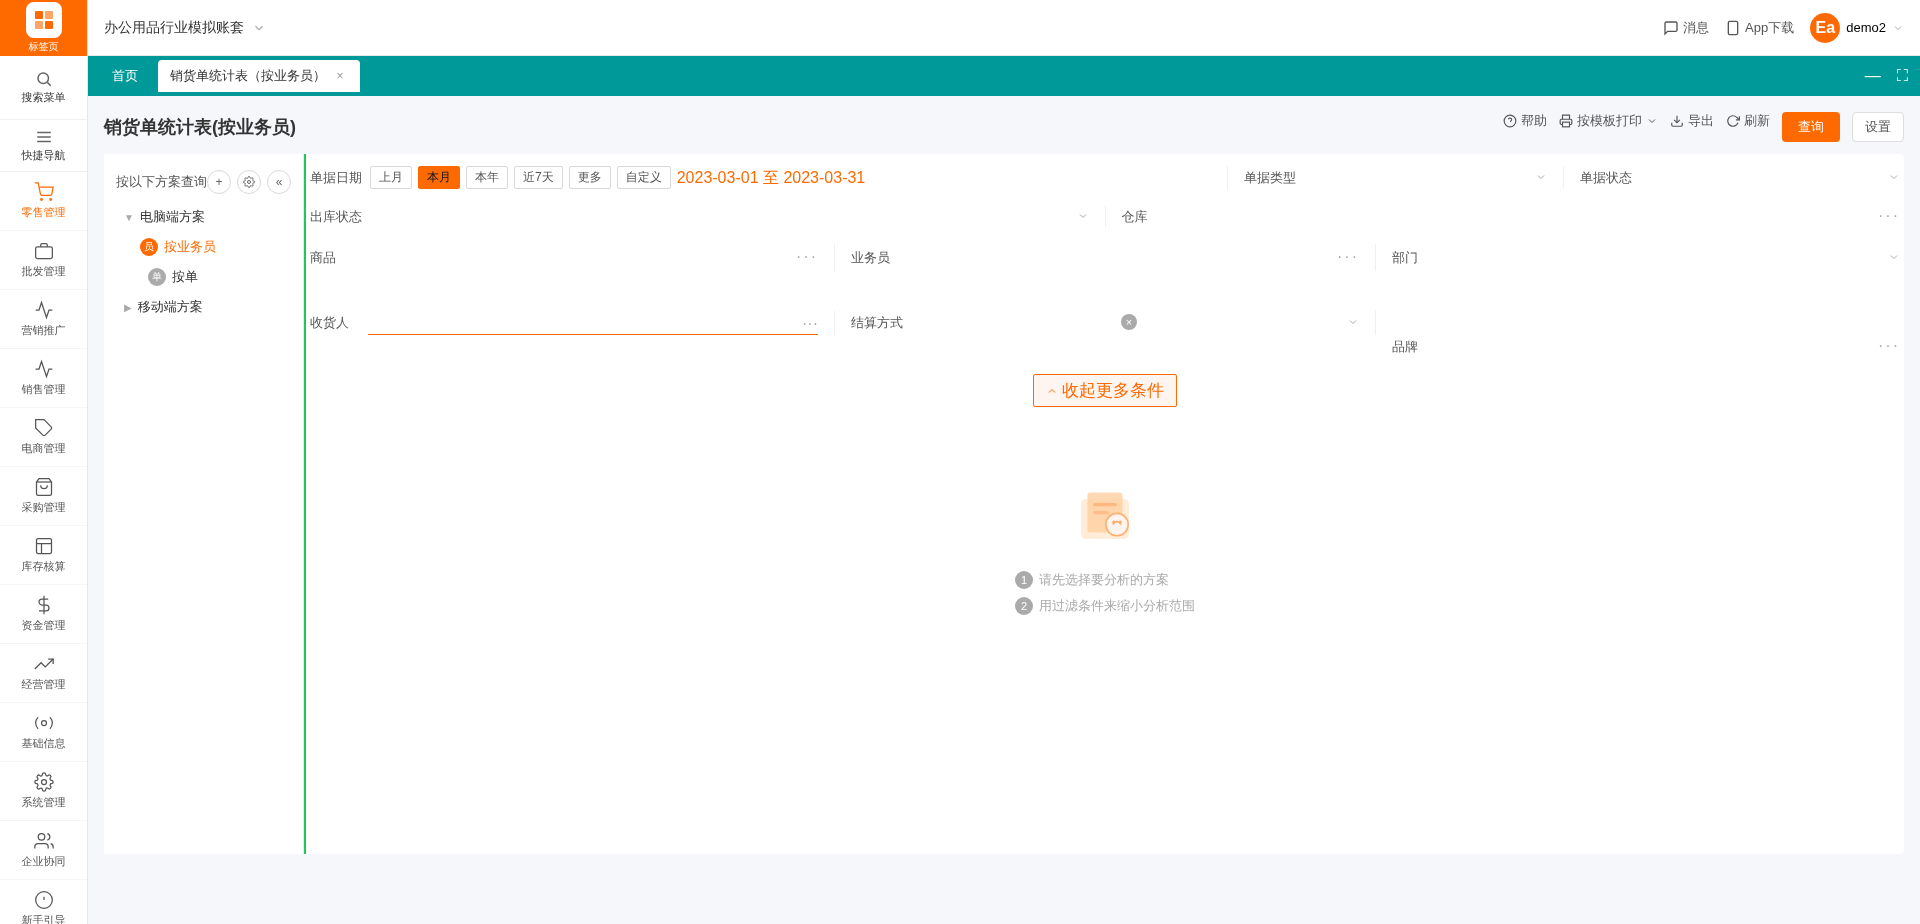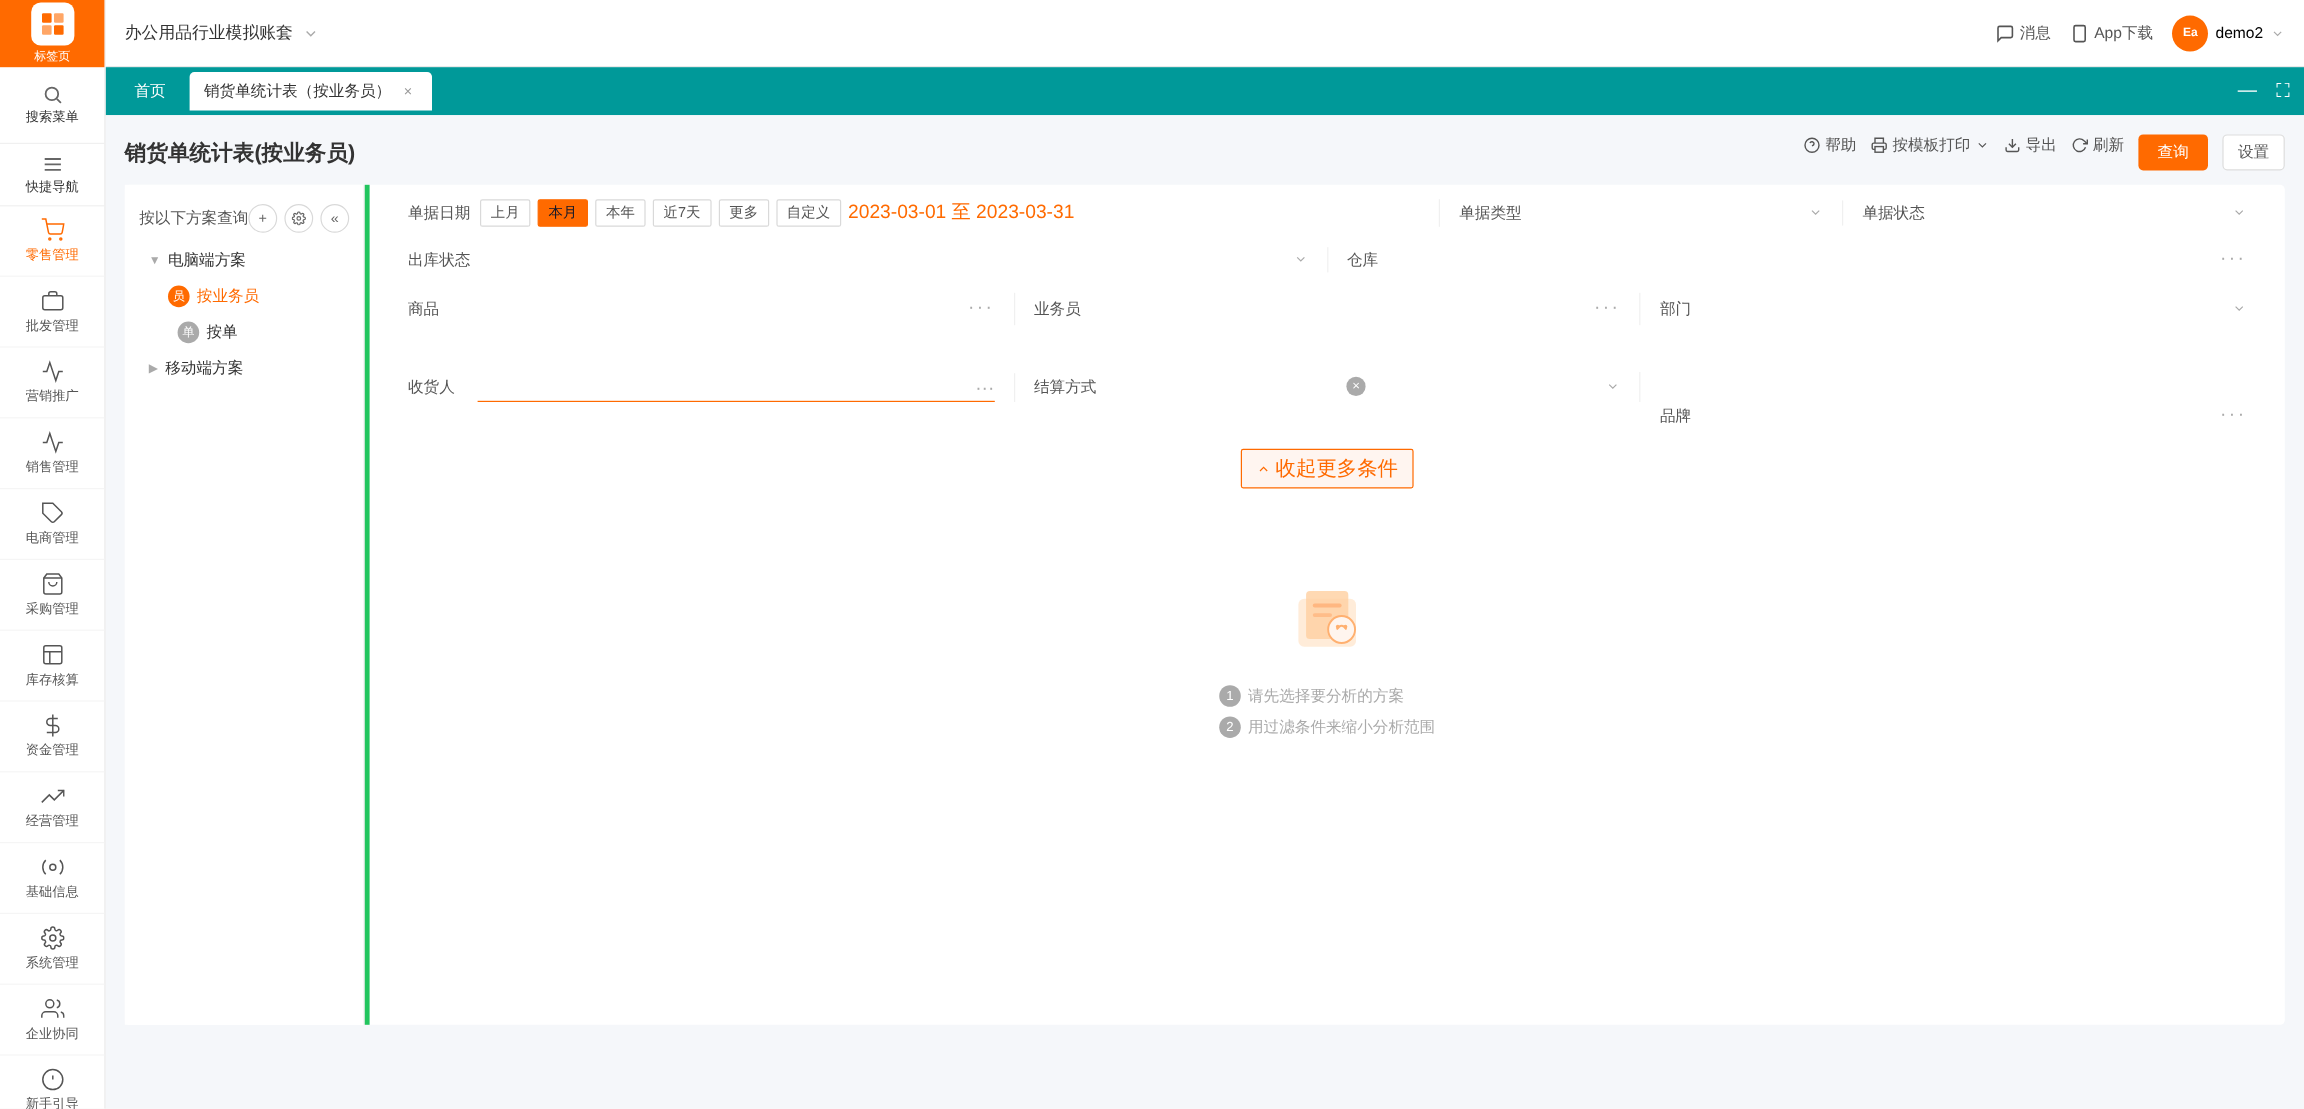--- a/index.html
+++ b/index.html
@@ -59,21 +59,21 @@
     .filter-row:last-child { margin-bottom: 0; }
     .filter-item { display: flex; align-items: center; flex: 1; gap: 8px; min-width: 0; border-right: 1px solid #f0f0f0; padding-right: 16px; margin-right: 16px; }
     .filter-item:last-child { border-right: none; padding-right: 0; margin-right: 0; }
     .filter-label { color: #555; font-size: 13px; white-space: nowrap; min-width: 50px; }
     .filter-control { flex: 1; min-width: 0; }
     .filter-input { width: 100%; border: none; border-bottom: 1px solid #d9d9d9; padding: 4px 0; font-size: 13px; color: #333; outline: none; background: transparent; }
     .filter-select { width: 100%; border: none; border-bottom: 1px solid transparent; padding: 4px 0; font-size: 13px; color: #333; display: flex; align-items: center; justify-content: space-between; cursor: pointer; }
     .filter-select .dots { color: #aaa; font-size: 16px; letter-spacing: 2px; }
 
     
-    .date-filter { display: flex; align-items: center; gap: 6px; flex: 1; }
+    .date-filter { display: flex; align-items: flex-end; gap: 6px; flex: 1; }
     .date-btn { padding: 2px 8px; border-radius: 2px; border: 1px solid #d9d9d9; background: #fff; cursor: pointer; font-size: 12px; color: #555; }
     .date-btn.active { background: #ff6a00; color: #0f172a; border-color: #ff6a00; }
     .date-range { color: #ff6a00; font-size: 16px; }
     .left-panel { width: 200px; background: #fff; border-right: 1px solid #e8e8e8; flex-shrink: 0; padding: 8px 0; }
     .left-panel-header { display: flex; align-items: center; justify-content: space-between; padding: 8px 12px; }
     .left-panel-title { font-size: 13px; color: #555; }
     .left-panel-actions { display: flex; gap: 6px; }
     .left-action-btn { width: 24px; height: 24px; border-radius: 50%; border: 1px solid #d9d9d9; display: flex; align-items: center; justify-content: center; cursor: pointer; background: #fff; color: #666; font-size: 12px; }
     .tree-item { padding: 6px 12px 6px 20px; cursor: pointer; display: flex; align-items: center; gap: 6px; color: #333; font-size: 13px; }
     .tree-item.selected { color: #ff6a00; }
@@ -241,21 +241,21 @@
       </div>
       <div class="app">
         <svg width="16" height="16" viewBox="0 0 24 24" fill="none" stroke="currentColor" stroke-width="2">
             <rect x="5" y="2" width="14" height="20" rx="2" ry="2"></rect>
             <line x1="12" y1="18" x2="12.01" y2="18"></line>
           </svg>
         <span>App下载</span>
       </div>
       <div class="user">
         <div class="avatar">
-          <span style="font-size:10px;font-weight:bold">Ea</span>
+          <span style="font-size:16px;font-weight:bold">Ea</span>
         </div>
         <span>demo2</span>
         <svg width="12" height="12" viewBox="0 0 24 24" fill="none" stroke="#aaa" stroke-width="2">
             <polyline points="6 9 12 15 18 9"></polyline>
           </svg>
       </div>
     </div>
   </div>
 
   <div class="tabbar">
@@ -353,21 +353,21 @@
                 <span>按单</span>
               </div>
             </div>
             <div class="tree-item">
               <span class="tree-arrow">▶</span>
               <span>移动端方案</span>
             </div>
           </div>
         </div>
 
-        <div style="flex:1; padding:12px 32px; border-left:4px solid #22c55e;">
+        <div style="flex:1; padding:12px 4px; border-left:2px solid #22c55e;">
 
           <div class="filter-panel" style="padding:0; background:transparent;">
 
             <div class="filter-row" style="margin-bottom:14px;">
               <div class="filter-item">
                 <span class="filter-label">单据日期</span>
                 <div class="date-filter">
                   <button class="date-btn">上月</button>
                   <button class="date-btn active">本月</button>
                   <button class="date-btn">本年</button>

